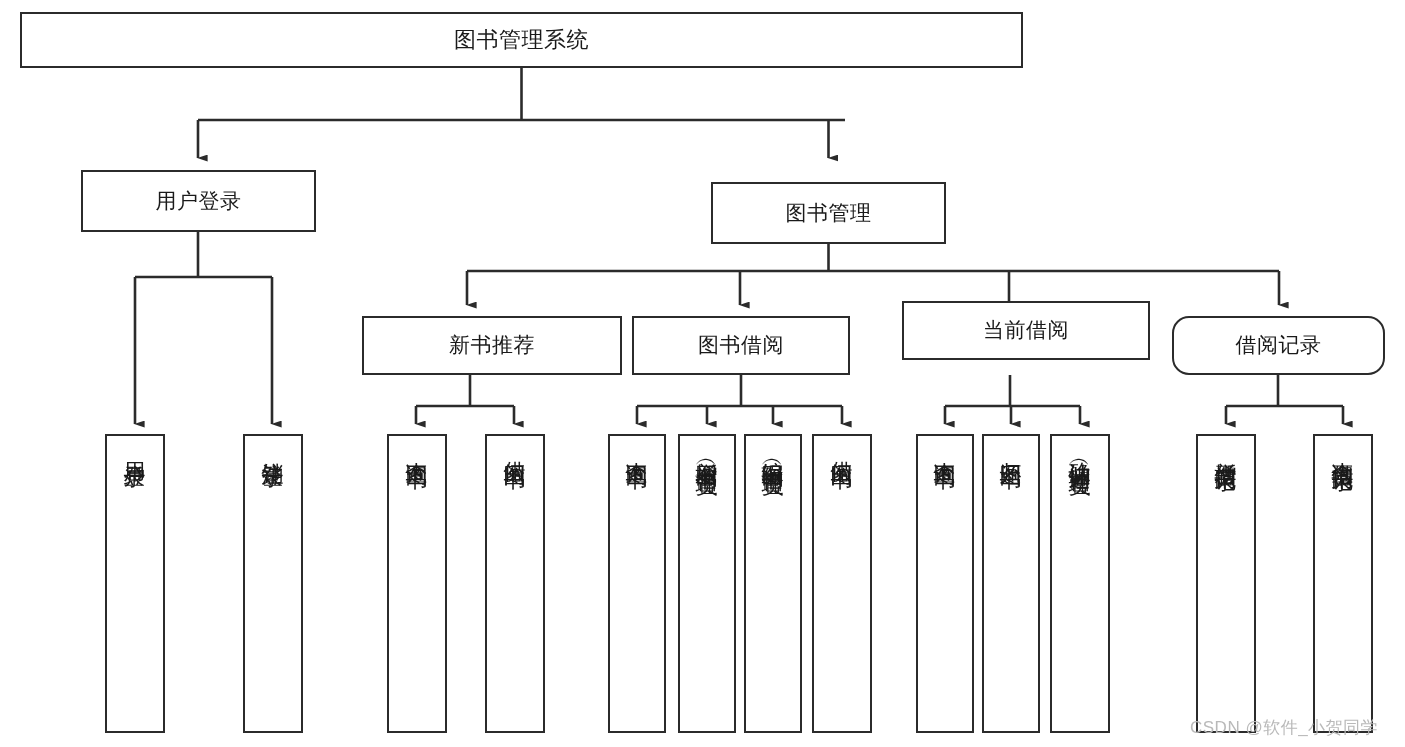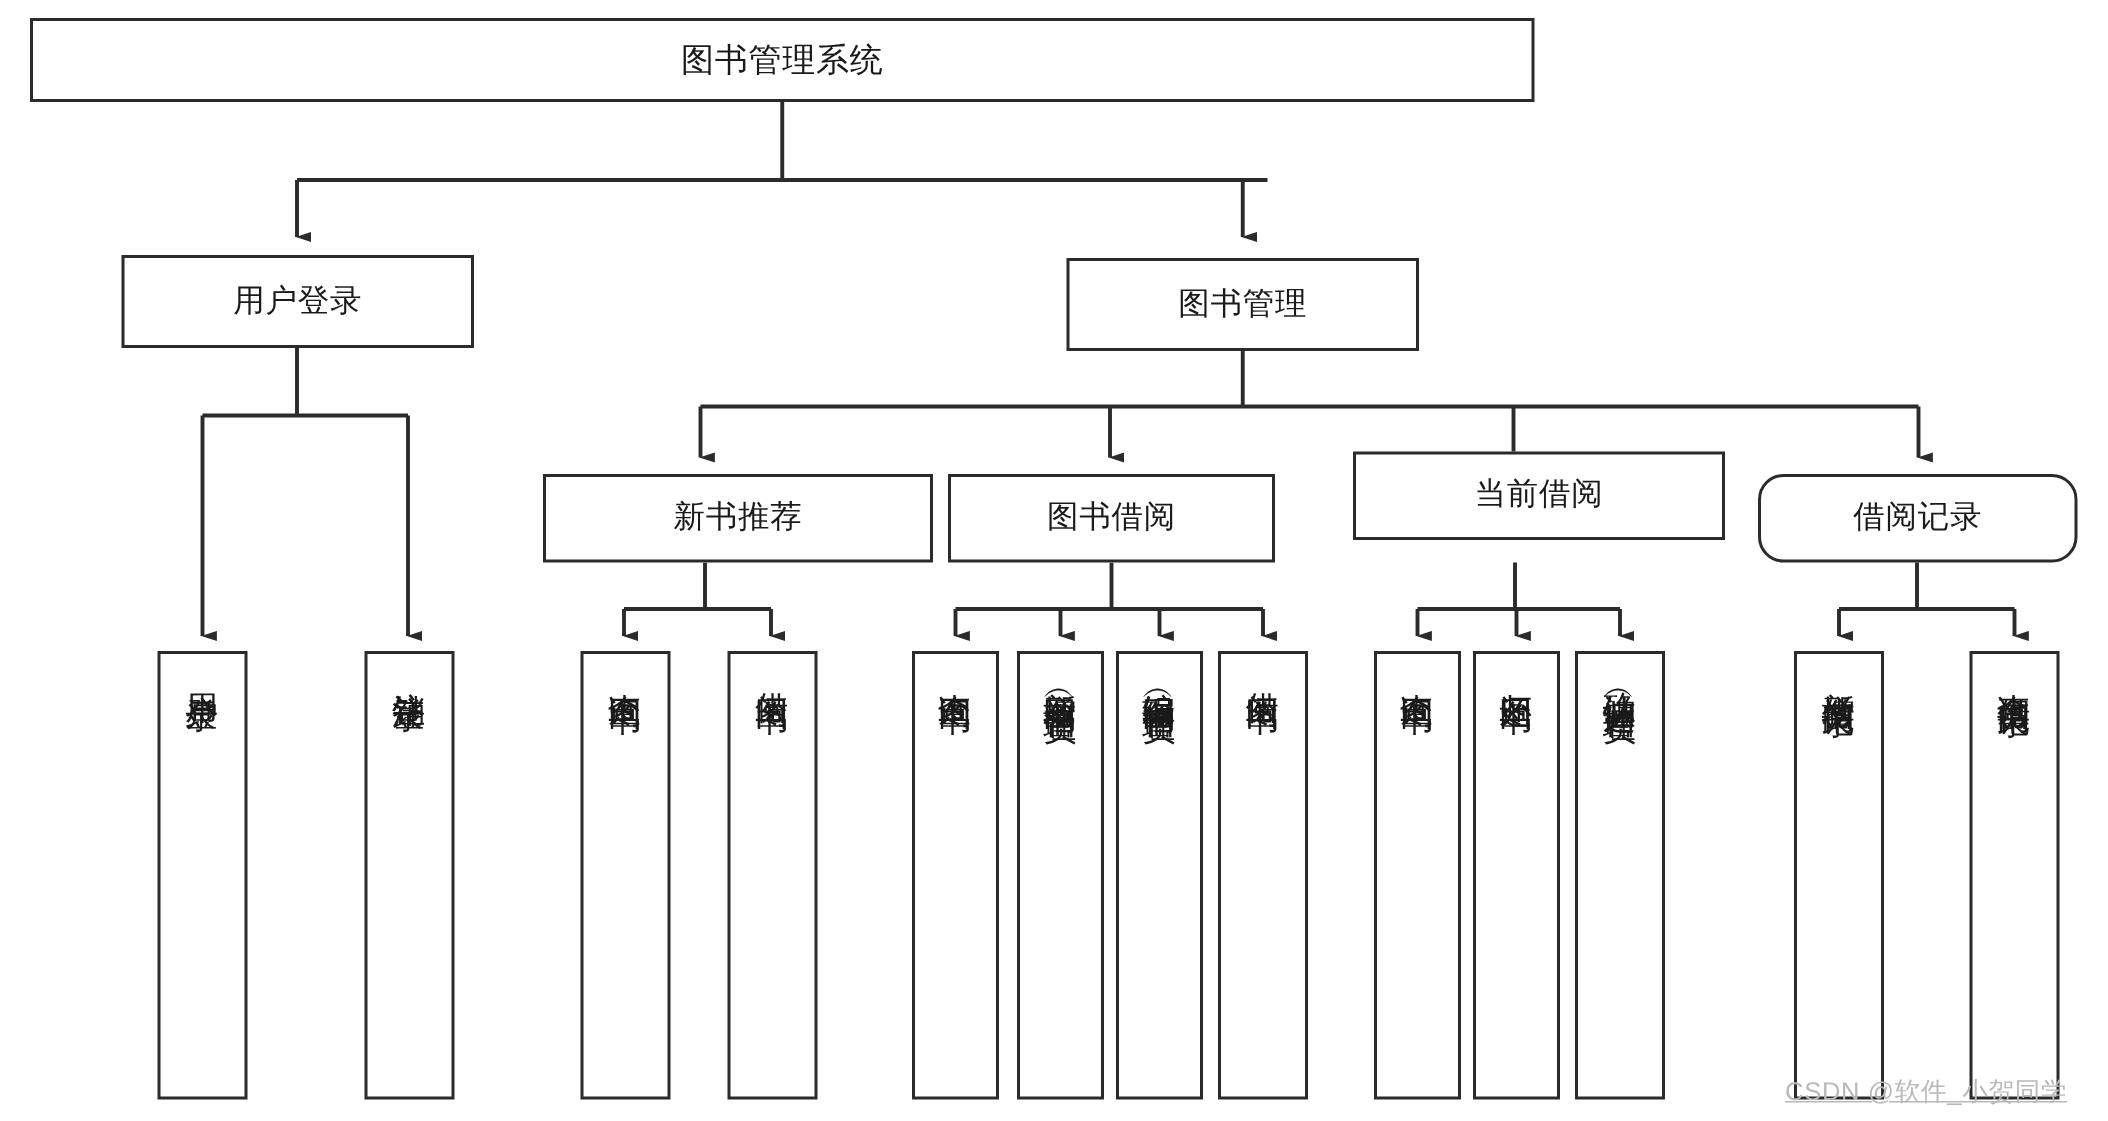--- a/index.html
+++ b/index.html
@@ -36,20 +36,21 @@
     align-items: center;
     justify-content: center;
     text-align: center;
     z-index: 3;
   }
   .node-label {
     display: block;
     line-height: 1.18;
     color: #1a1a1a;
     letter-spacing: 0.5px;
+    font-family: Liberation Serif, serif;
   }
   
   .node.horiz .node-label {
     font-size: 21px;
     writing-mode: horizontal-tb;
   }
   .node.root .node-label {
     font-size: 22px;
   }
   
@@ -132,21 +133,21 @@
     </g>
   </svg>
 
   <div class="node horiz root" style="left:20px; top:12px; width:1003px; height:56px;">
     <span class="node-label">图书管理系统</span>
   </div>
 
   <div class="node horiz" style="left:81px; top:170px; width:235px; height:62px;">
     <span class="node-label">用户登录</span>
   </div>
-  <div class="node horiz" style="left:711px; top:172px; width:235px; height:62px;">
+  <div class="node horiz" style="left:711px; top:182px; width:235px; height:62px;">
     <span class="node-label">图书管理</span>
   </div>
 
   <div class="node horiz" style="left:362px; top:316px; width:260px; height:59px;">
     <span class="node-label">新书推荐</span>
   </div>
   <div class="node horiz" style="left:632px; top:316px; width:218px; height:59px;align-items:center;">
     <span class="node-label">图书借阅</span>
   </div>
   <div class="node horiz" style="left:902px; top:301px; width:248px; height:59px;">
@@ -193,15 +194,15 @@
     <span class="node-label">确认归还（管理员）</span>
   </div>
 
   <div class="node vert" style="left:1196px; top:434px; width:60px; height:299px;">
     <span class="node-label">新增借阅记录</span>
   </div>
   <div class="node vert" style="left:1313px; top:434px; width:60px; height:299px;">
     <span class="node-label">查询借阅记录</span>
   </div>
 
-  <div class="watermark" style="left:1190px; top:716px;text-decoration:underline;">CSDN @软件_小贺同学</div>
+  <div class="watermark" style="left:1190px; top:716px;">CSDN @软件_小贺同学</div>
 
 </div>
 
 </body></html>

